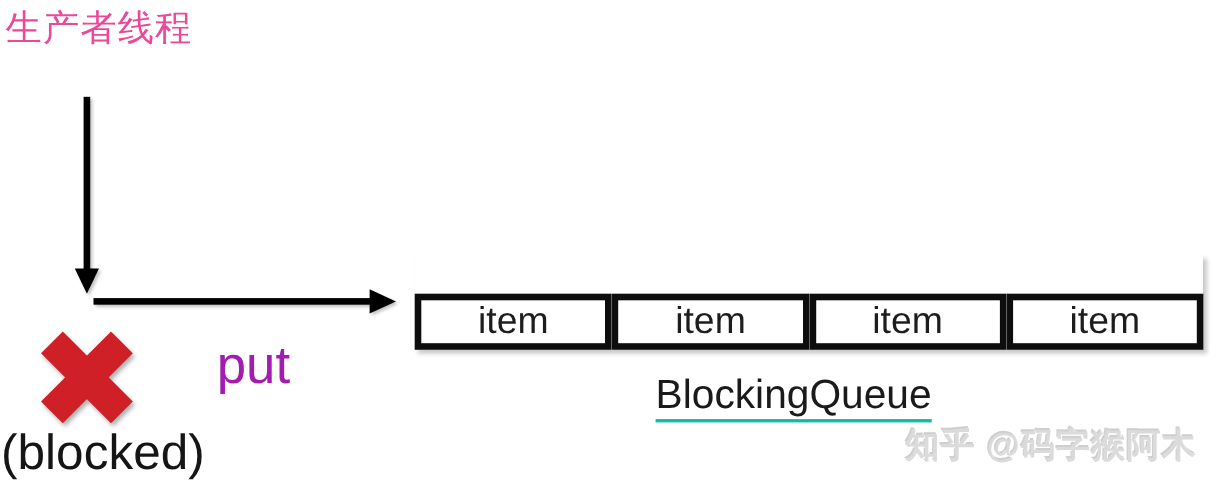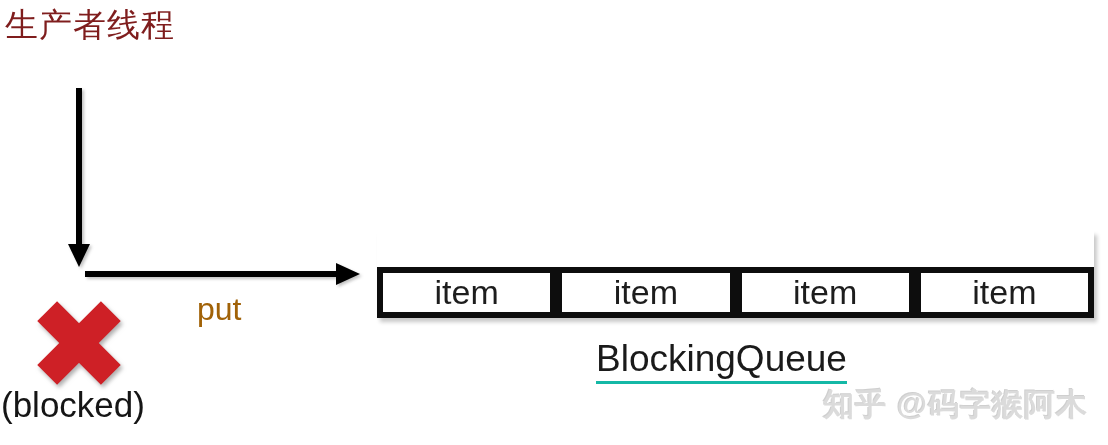--- a/index.html
+++ b/index.html
@@ -6,54 +6,54 @@
     margin:0;padding:0;background:#ffffff;
     font-family:"Liberation Sans","DejaVu Sans",sans-serif;
   }
   .stage{
     position:relative;width:1108px;height:445px;background:#ffffff;overflow:hidden;
   }
 
   
   .producer-label{
     position:absolute;left:5px;top:3px;
-    font-size:33px;color:#7f1d1d;letter-spacing:1px;white-space:nowrap;
+    font-size:33px;color:#ec4899;letter-spacing:1px;white-space:nowrap;
   }
 
   
   .v-arrow{position:absolute;left:68px;top:88px;width:22px;height:179px;
     filter:drop-shadow(2px 2px 1.5px rgba(120,120,120,0.45));}
   .v-line{position:absolute;left:8px;top:0;width:6px;height:158px;background:#000;}
   .v-head{position:absolute;left:0;top:156px;width:0;height:0;
     border-left:11px solid transparent;border-right:11px solid transparent;
     border-top:23px solid #000;}
 
   
   .h-arrow{position:absolute;left:85px;top:260px;width:275px;height:28px;
     filter:drop-shadow(2px 2px 1.5px rgba(120,120,120,0.45));}
   .h-line{position:absolute;left:0;top:11px;width:252px;height:6px;background:#000;}
   .h-head{position:absolute;left:251px;top:3px;width:0;height:0;
     border-top:11px solid transparent;border-bottom:11px solid transparent;
     border-left:24px solid #000;}
 
   .put-label{
-    position:absolute;left:197px;top:291px;
-    font-size:32px;color:#a16207;white-space:nowrap;
+    position:absolute;left:197px;top:305px;
+    font-size:48px;color:#a21caf;white-space:nowrap;
   }
 
   
   .x-mark{position:absolute;left:31px;top:297px;width:96px;height:92px;
     filter:drop-shadow(2px 3px 2px rgba(110,110,110,0.55));}
   .x-bar{position:absolute;left:50%;top:50%;width:90px;height:28px;background:#CE2026;}
   .x-bar.a{transform:translate(-50%,-50%) rotate(45deg);}
   .x-bar.b{transform:translate(-50%,-50%) rotate(-45deg);}
 
   .blocked-label{
     position:absolute;left:1px;top:385px;
-    font-size:35px;color:#151515;white-space:nowrap;
+    font-size:45px;color:#151515;white-space:nowrap;
   }
 
   
   .queue{
     position:absolute;left:377px;top:231px;width:717px;height:87px;
     display:flex;box-shadow:3px 4px 4px rgba(0,0,0,0.22);align-items:flex-end;
   }
   .queue-cell{
     flex:1 1 0;background:#ffffff;border:6px solid #0d0d0d;
     display:flex;align-items:center;justify-content:center;

